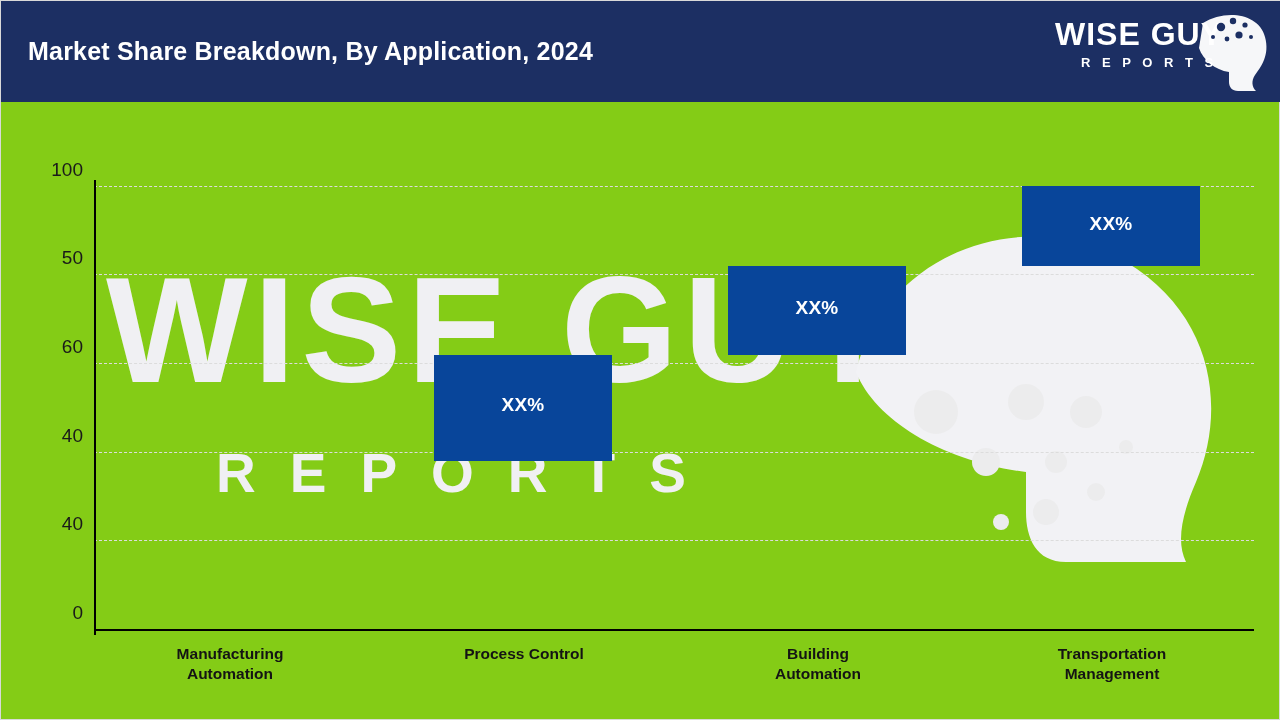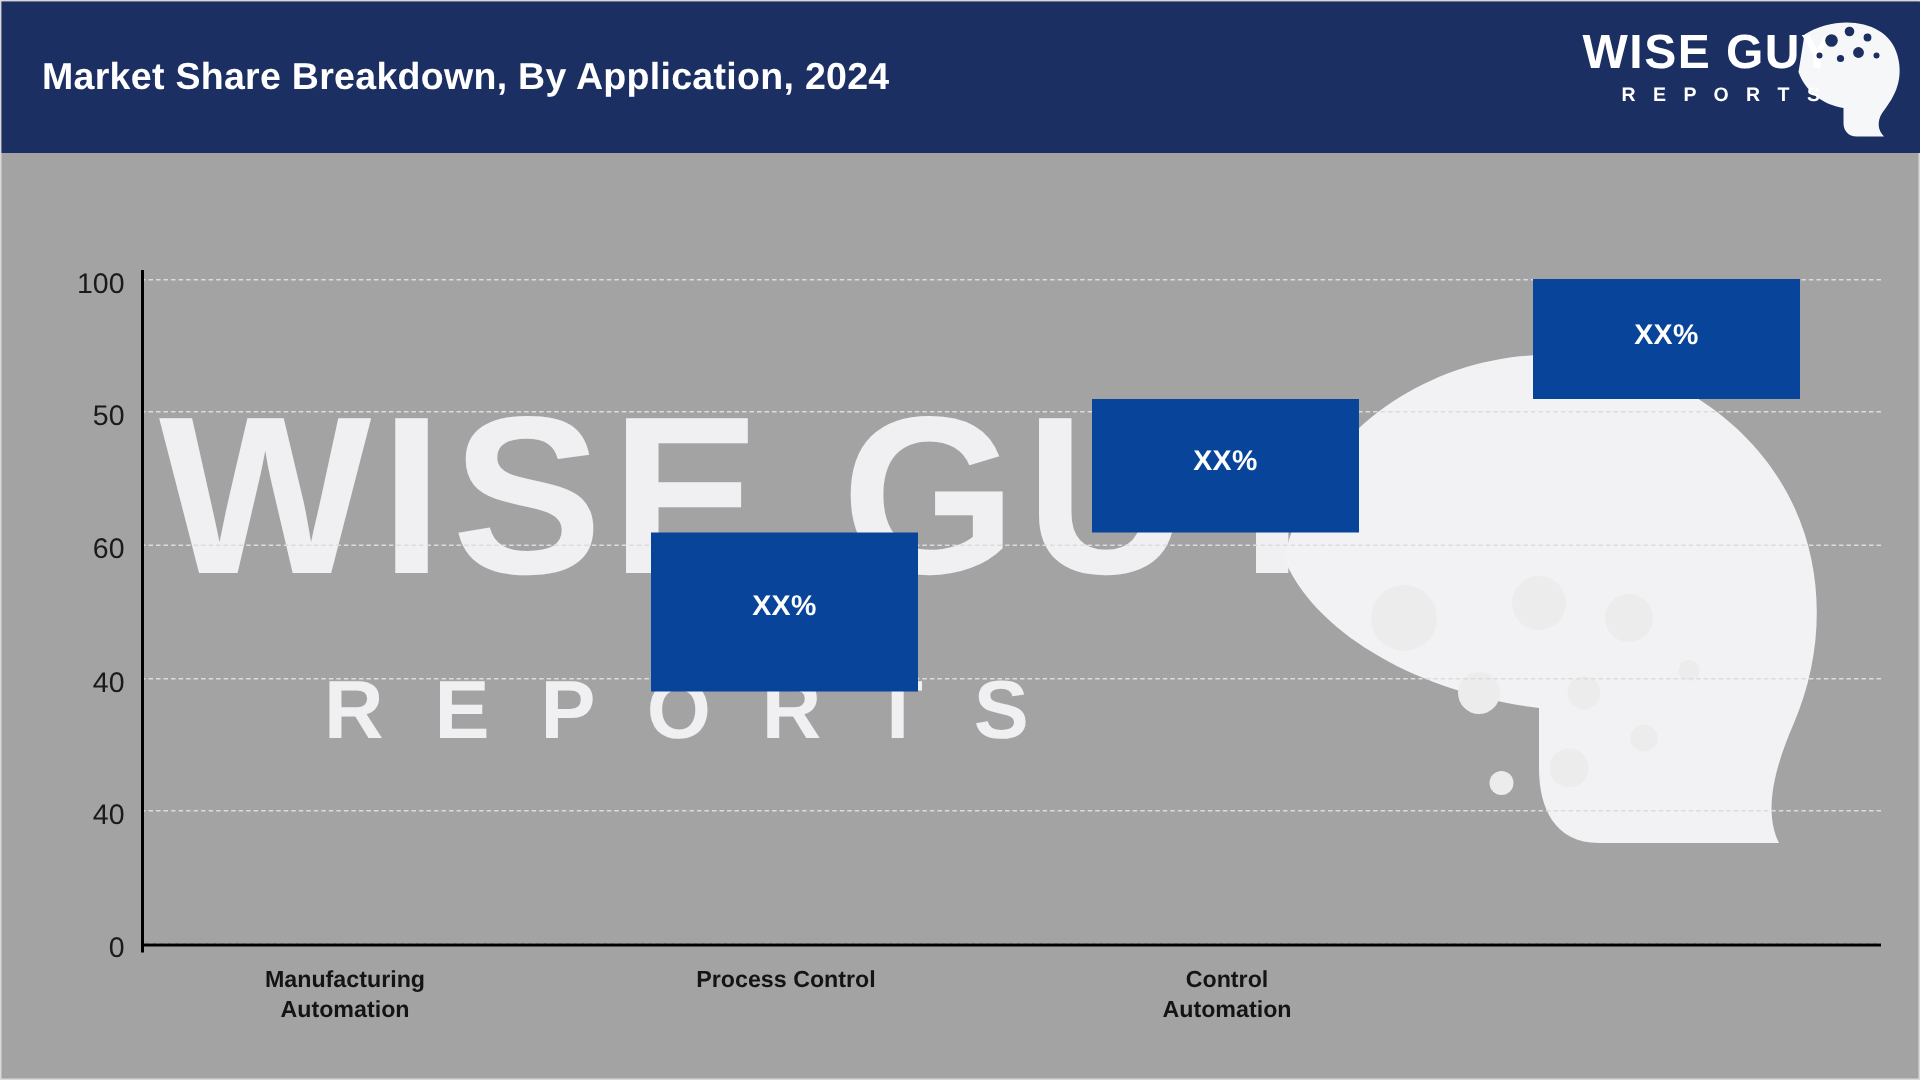--- a/index.html
+++ b/index.html
@@ -12,21 +12,21 @@
     background: #ffffff;
     font-family: "Liberation Sans", sans-serif;
     overflow: hidden;
   }
   .page {
     position: relative;
     width: 1280px;
     height: 720px;
     box-sizing: border-box;
     border: 1px solid #d9d9d9;
-    background: #a3a3a3;
+    background: #84cc16;
   }
 
   
   .header {
     position: absolute;
     left: 0; top: 0;
     width: 1280px;
     height: 101px;
     background: #1c2f63;
     display: flex;
@@ -100,21 +100,21 @@
     right: 0;
     width: 60px;
     text-align: right;
     font-size: 19px;
     color: #1a1a1a;
     transform: translateY(-11px);
   }
   .ytick-wrap {
     position: absolute;
     left: 0;
-    top: 88px;
+    top: 68px;
     width: 82px;
     height: 443px;
   }
   .bar {
     position: absolute;
     background: #08459a;
     text-decoration: underline;
   }
   .bar-label {
     position: absolute;
@@ -222,19 +222,23 @@
 
     <div class="xlabels">
       <div class="xlabel" style="left: 46px; top: 8px; width: 180px; text-align: center;">
         <div>Manufacturing</div>
         <div>Automation</div>
       </div>
       <div class="xlabel" style="left: 340px; top: 8px; width: 180px;">
         <div>Process Control</div>
       </div>
       <div class="xlabel" style="left: 634px; top: 8px; width: 180px;">
-        <div>Control</div>
+        <div>Building</div>
         <div>Automation</div>
+      </div>
+      <div class="xlabel" style="left: 928px; top: 8px; width: 180px;">
+        <div>Transportation</div>
+        <div>Management</div>
       </div>
     </div>
 
   </div>
 </div>
 
 </body></html>

